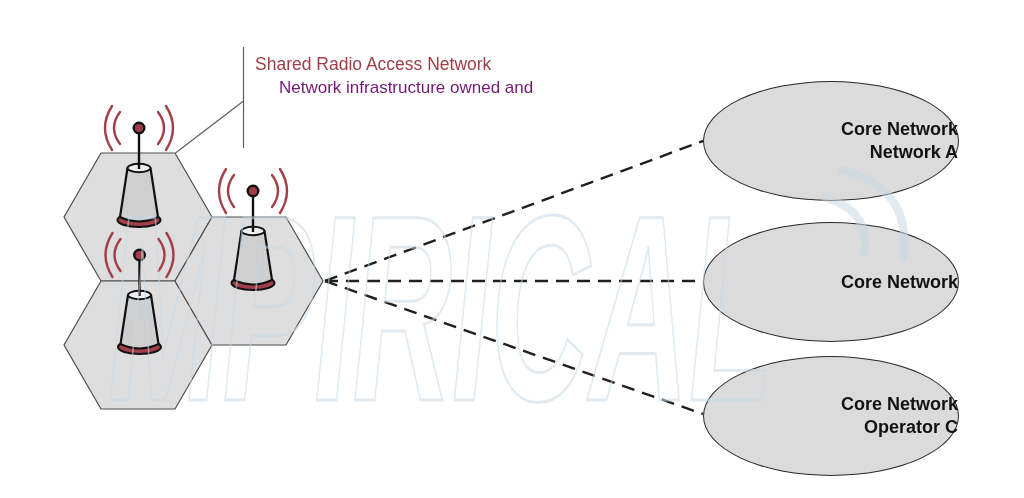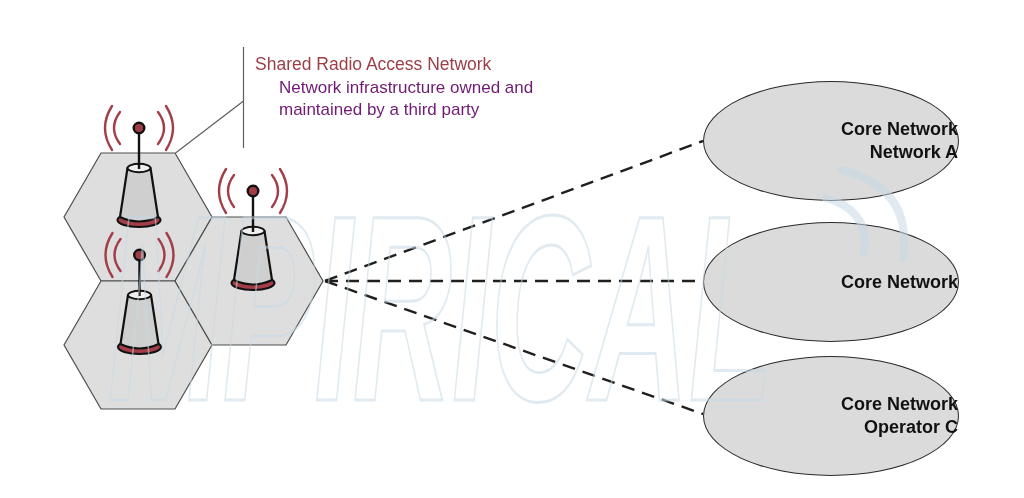--- a/index.html
+++ b/index.html
@@ -87,21 +87,20 @@
     <use href="#antenna-shape" transform="translate(139.5,255)"></use>
 
     <line class="dash" x1="325" y1="281" x2="703" y2="141"></line>
     <line class="dash" x1="325" y1="281" x2="703" y2="281"></line>
     <line class="dash" x1="325" y1="281" x2="703" y2="414"></line>
   </svg>
 
   <div class="callout-title">Shared Radio Access Network</div>
   <div class="callout-desc">
     <div>Network infrastructure owned and</div>
-    <div>maintained by a third party</div>
   </div>
 
   <div class="op op-a">
     <span>Core Network</span>
     <span>Network A</span>
   </div>
   <div class="op op-b">
     <span>Core Network</span>
   </div>
   <div class="op op-c">

